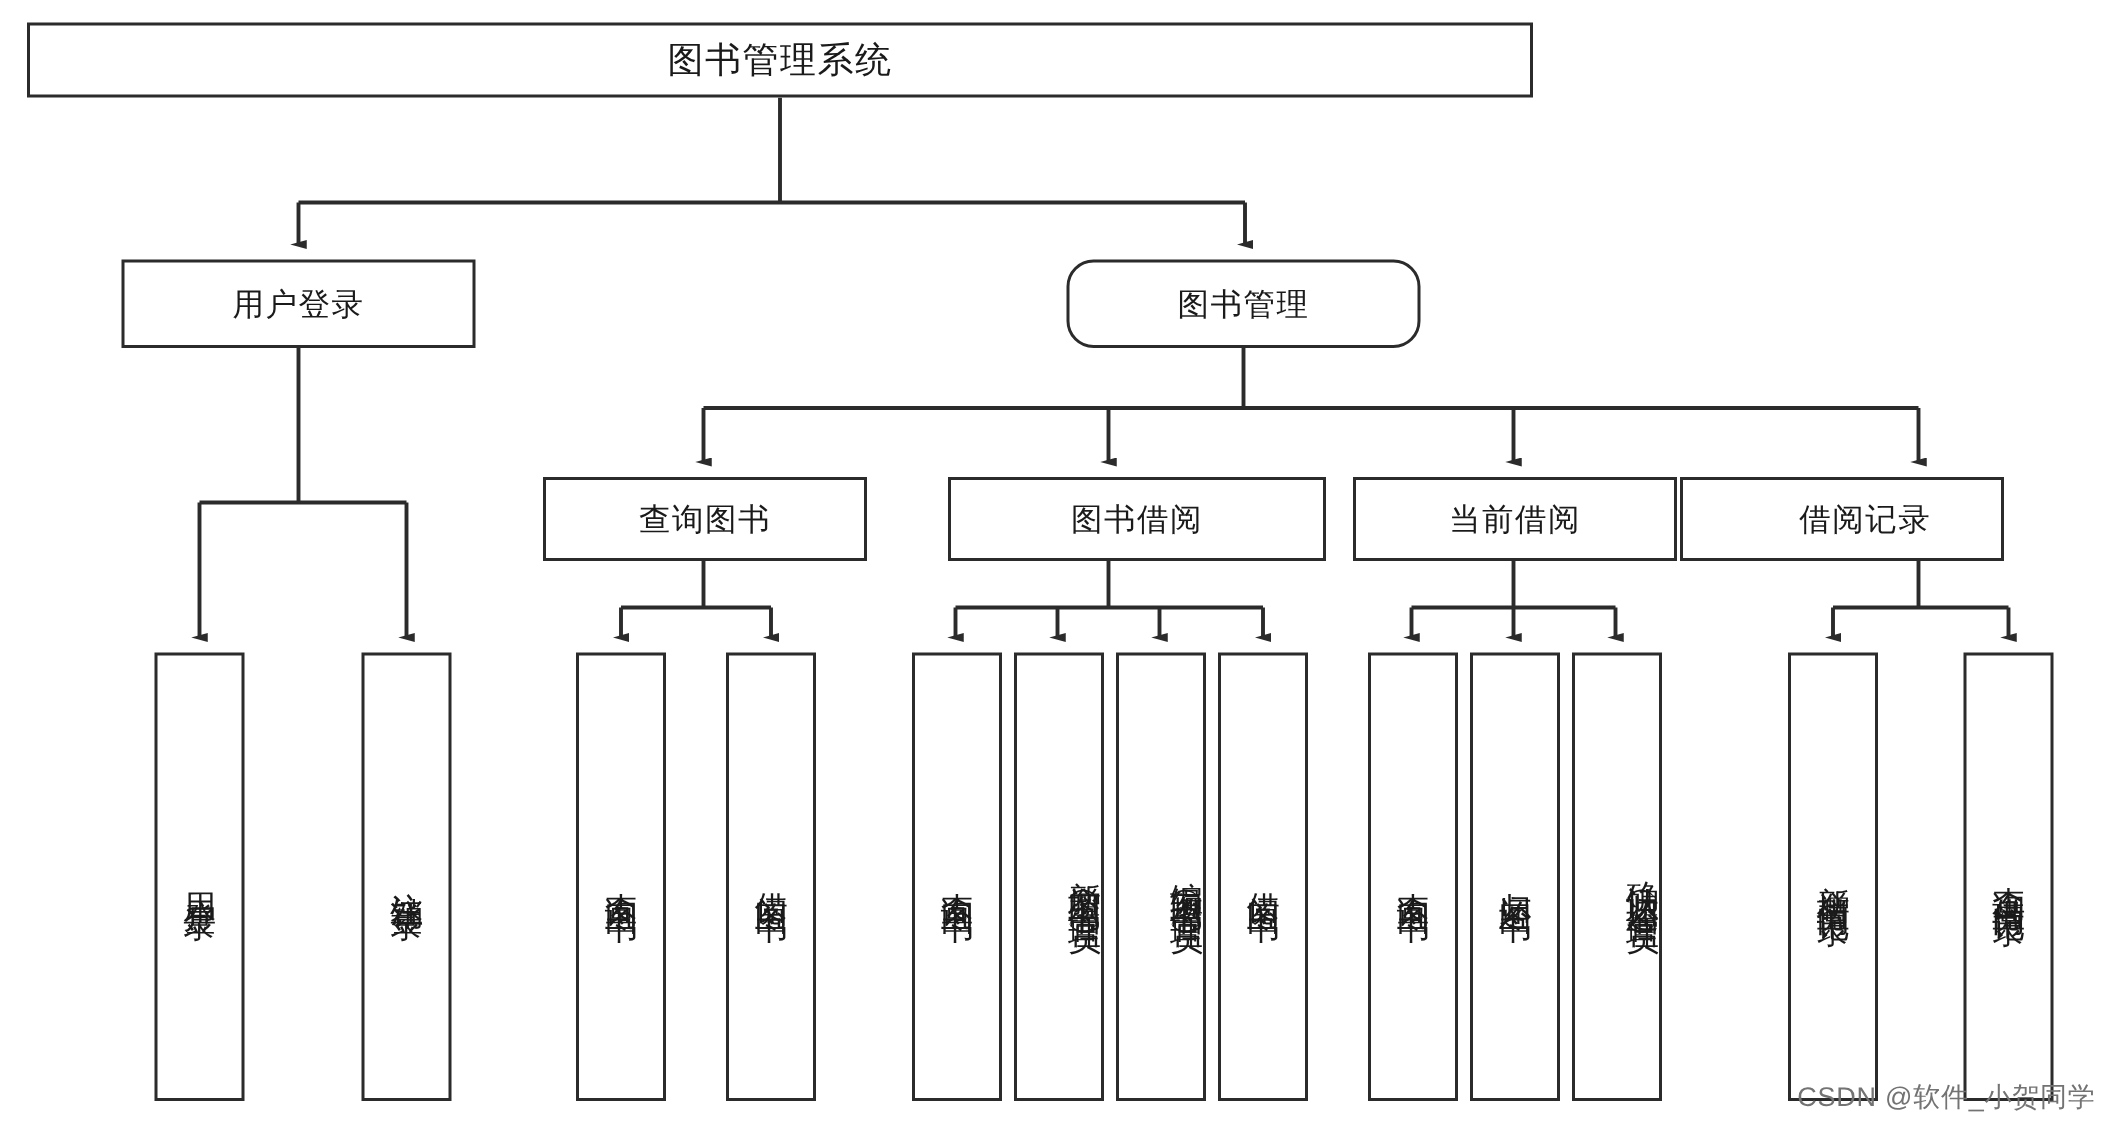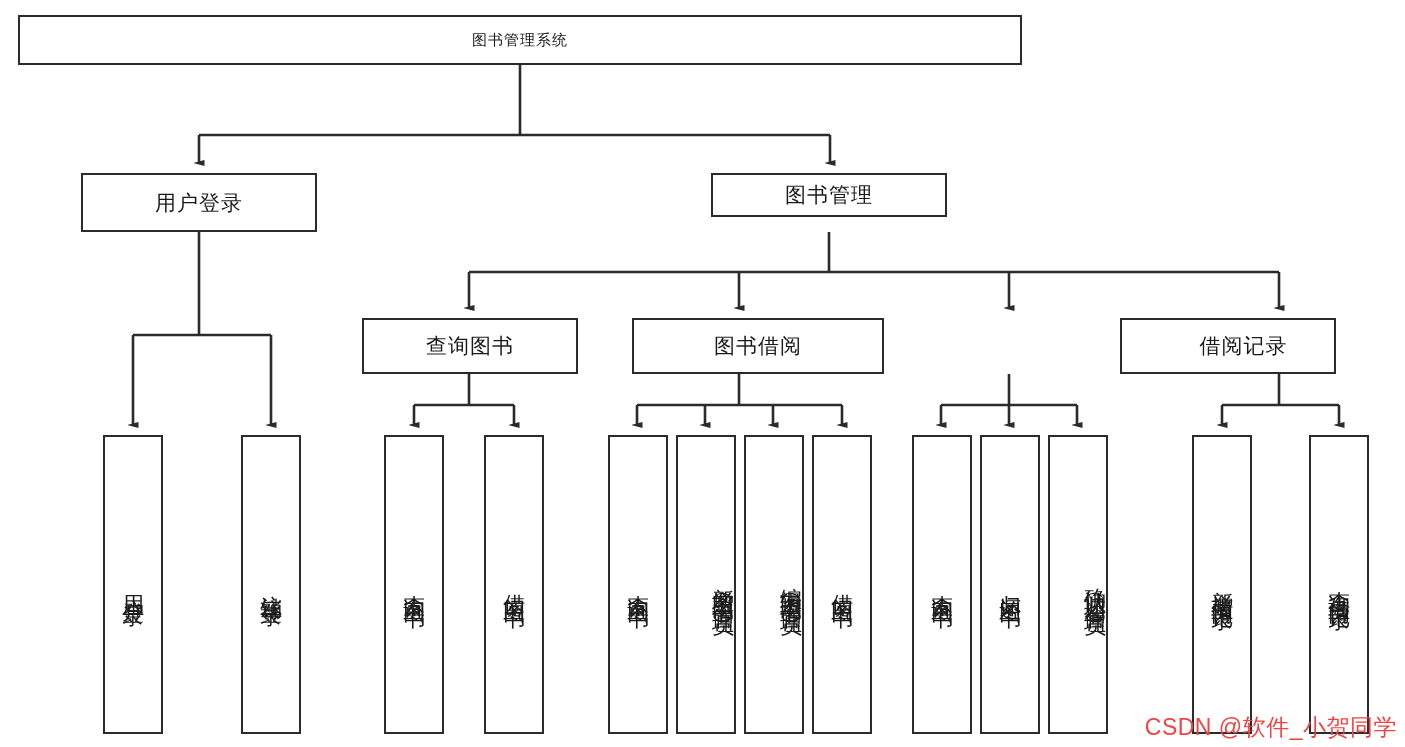--- a/index.html
+++ b/index.html
@@ -42,36 +42,36 @@
     line-height: 1.02;
   }
   .node.vert.fromtop {
     align-items: flex-start;
   }
   .node.vert.centered {
     align-items: center;
     padding-top: 0;
   }
   .node.root {
-    font-size: 15px;
+    font-size: 24px;
   }
   svg.links {
     position: absolute;
     left: 0;
     top: 0;
     width: 1405px;
     height: 747px;
     pointer-events: none;
   }
   .watermark {
     position: absolute;
     right: 8px;
     bottom: 4px;
-    font-size: 23px;
-    color: #ef4444;
+    font-size: 18px;
+    color: #737373;
     letter-spacing: 0.5px;
     white-space: nowrap;
   }
 </style>
 </head>
 <body>
 
 <div id="canvas">
 
   <svg class="links" viewBox="0 0 1405 747" xmlns="http://www.w3.org/2000/svg">
@@ -120,24 +120,25 @@
       <path d="M1279,374 L1279,405"></path>
       <path d="M1222,405 L1339,405"></path>
       <path d="M1222,405 L1222,425" marker-end="url(#arrow)"></path>
       <path d="M1339,405 L1339,425" marker-end="url(#arrow)"></path>
     </g>
   </svg>
 
   <div class="node horiz root" style="left:18px; top:15px; width:1004px; height:50px;">图书管理系统</div>
 
   <div class="node horiz" style="left:81px; top:173px; width:236px; height:59px;">用户登录</div>
-  <div class="node horiz" style="left:711px; top:173px; width:236px; height:44px;">图书管理</div>
+  <div class="node horiz" style="left:711px; top:173px; width:236px; height:59px;border-radius:18px;">图书管理</div>
 
   <div class="node horiz" style="left:362px; top:318px; width:216px; height:56px;">查询图书</div>
   <div class="node horiz" style="left:632px; top:318px; width:252px; height:56px;">图书借阅</div>
+  <div class="node horiz" style="left:902px; top:318px; width:216px; height:56px;">当前借阅</div>
   <div class="node horiz" style="left:1120px; top:318px; width:216px; height:56px;padding-left:31px;">借阅记录</div>
 
   <div class="node vert centered" style="left:103px; top:435px; width:60px; height:299px;">用户登录</div>
   <div class="node vert centered" style="left:241px; top:435px; width:60px; height:299px;">注销登录</div>
 
   <div class="node vert centered" style="left:384px; top:435px; width:60px; height:299px;">查询图书</div>
   <div class="node vert centered" style="left:484px; top:435px; width:60px; height:299px;">借阅图书</div>
 
   <div class="node vert centered" style="left:608px; top:435px; width:60px; height:299px;">查询图书</div>
   <div class="node vert fromtop" style="left:676px; top:435px; width:60px; height:299px;">新增图书（管理员）</div>

